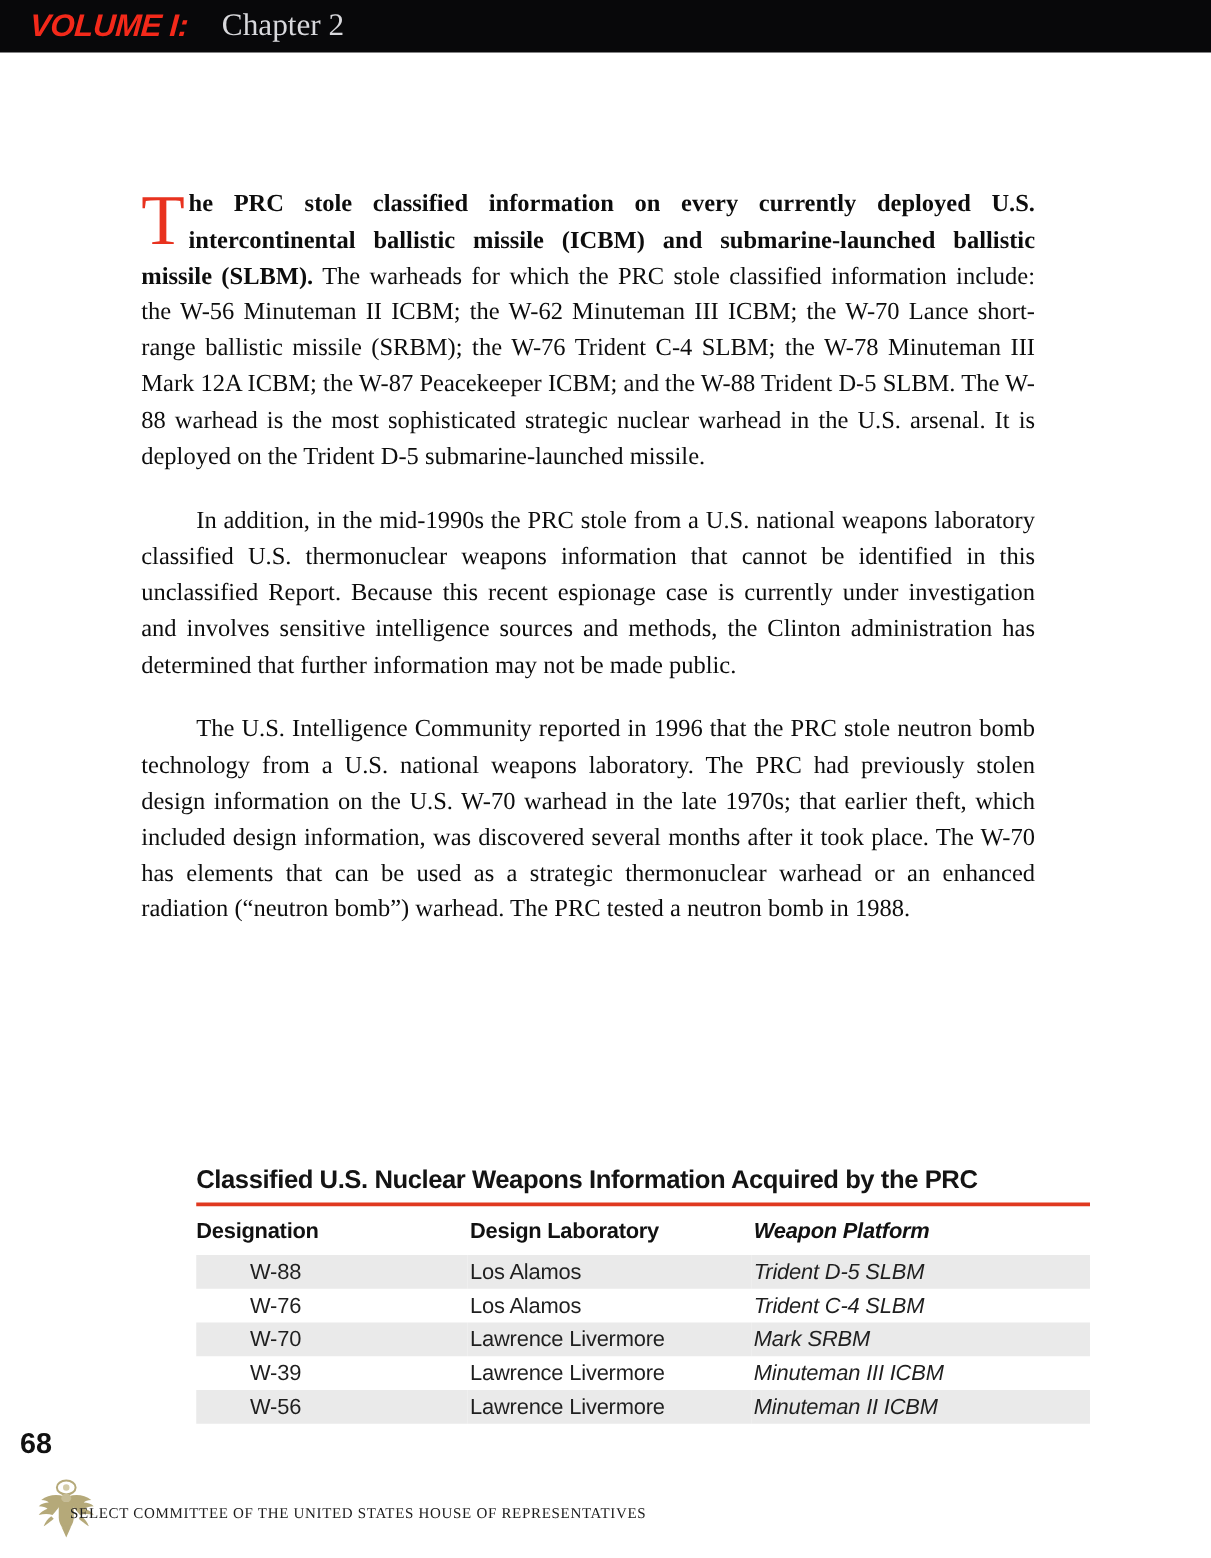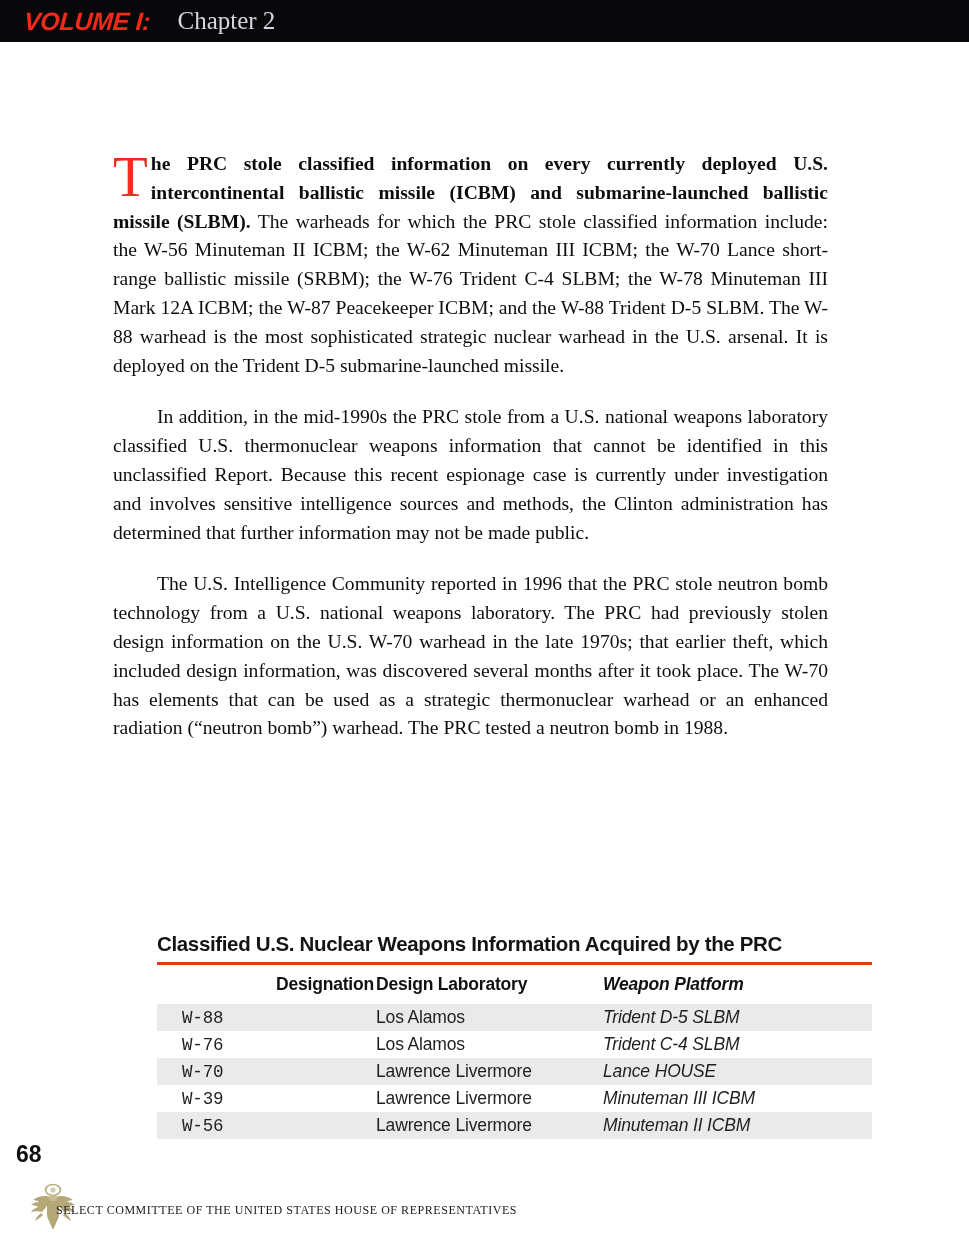--- a/index.html
+++ b/index.html
@@ -118,22 +118,22 @@
     letter-spacing: -0.2px;
   }
   table.prc-table td {
     font-size: 17.5px;
     color: #1f1f1f;
     padding: 3px 0 3px 0;
     height: 21px;
     letter-spacing: -0.15px;
   }
   table.prc-table tbody tr.shaded td { background: #eaeaea; }
-  table.prc-table td.col-desig { padding-left: 25px; font-family: Liberation Mono, monospace; }
-  table.prc-table th.col-desig { padding-left: 0px; text-align: right; }
+  table.prc-table td.col-desig { padding-left: 43px; }
+  table.prc-table th.col-desig { padding-left: 0px; }
   table.prc-table td.col-lab,
   table.prc-table th.col-lab { padding-left: 2px; }
   table.prc-table td.col-plat,
   table.prc-table th.col-plat { padding-left: 2px; font-style: italic; }
 
   
   .page-number {
     position: absolute;
     left: 16px;
     top: 1141px;
@@ -205,21 +205,21 @@
         <td class="col-plat">Trident D-5 SLBM</td>
       </tr>
       <tr>
         <td class="col-desig">W-76</td>
         <td class="col-lab">Los Alamos</td>
         <td class="col-plat">Trident C-4 SLBM</td>
       </tr>
       <tr class="shaded">
         <td class="col-desig">W-70</td>
         <td class="col-lab">Lawrence Livermore</td>
-        <td class="col-plat">Lance HOUSE</td>
+        <td class="col-plat">Mark SRBM</td>
       </tr>
       <tr>
         <td class="col-desig">W-39</td>
         <td class="col-lab">Lawrence Livermore</td>
         <td class="col-plat">Minuteman III ICBM</td>
       </tr>
       <tr class="shaded">
         <td class="col-desig">W-56</td>
         <td class="col-lab">Lawrence Livermore</td>
         <td class="col-plat">Minuteman II ICBM</td>

